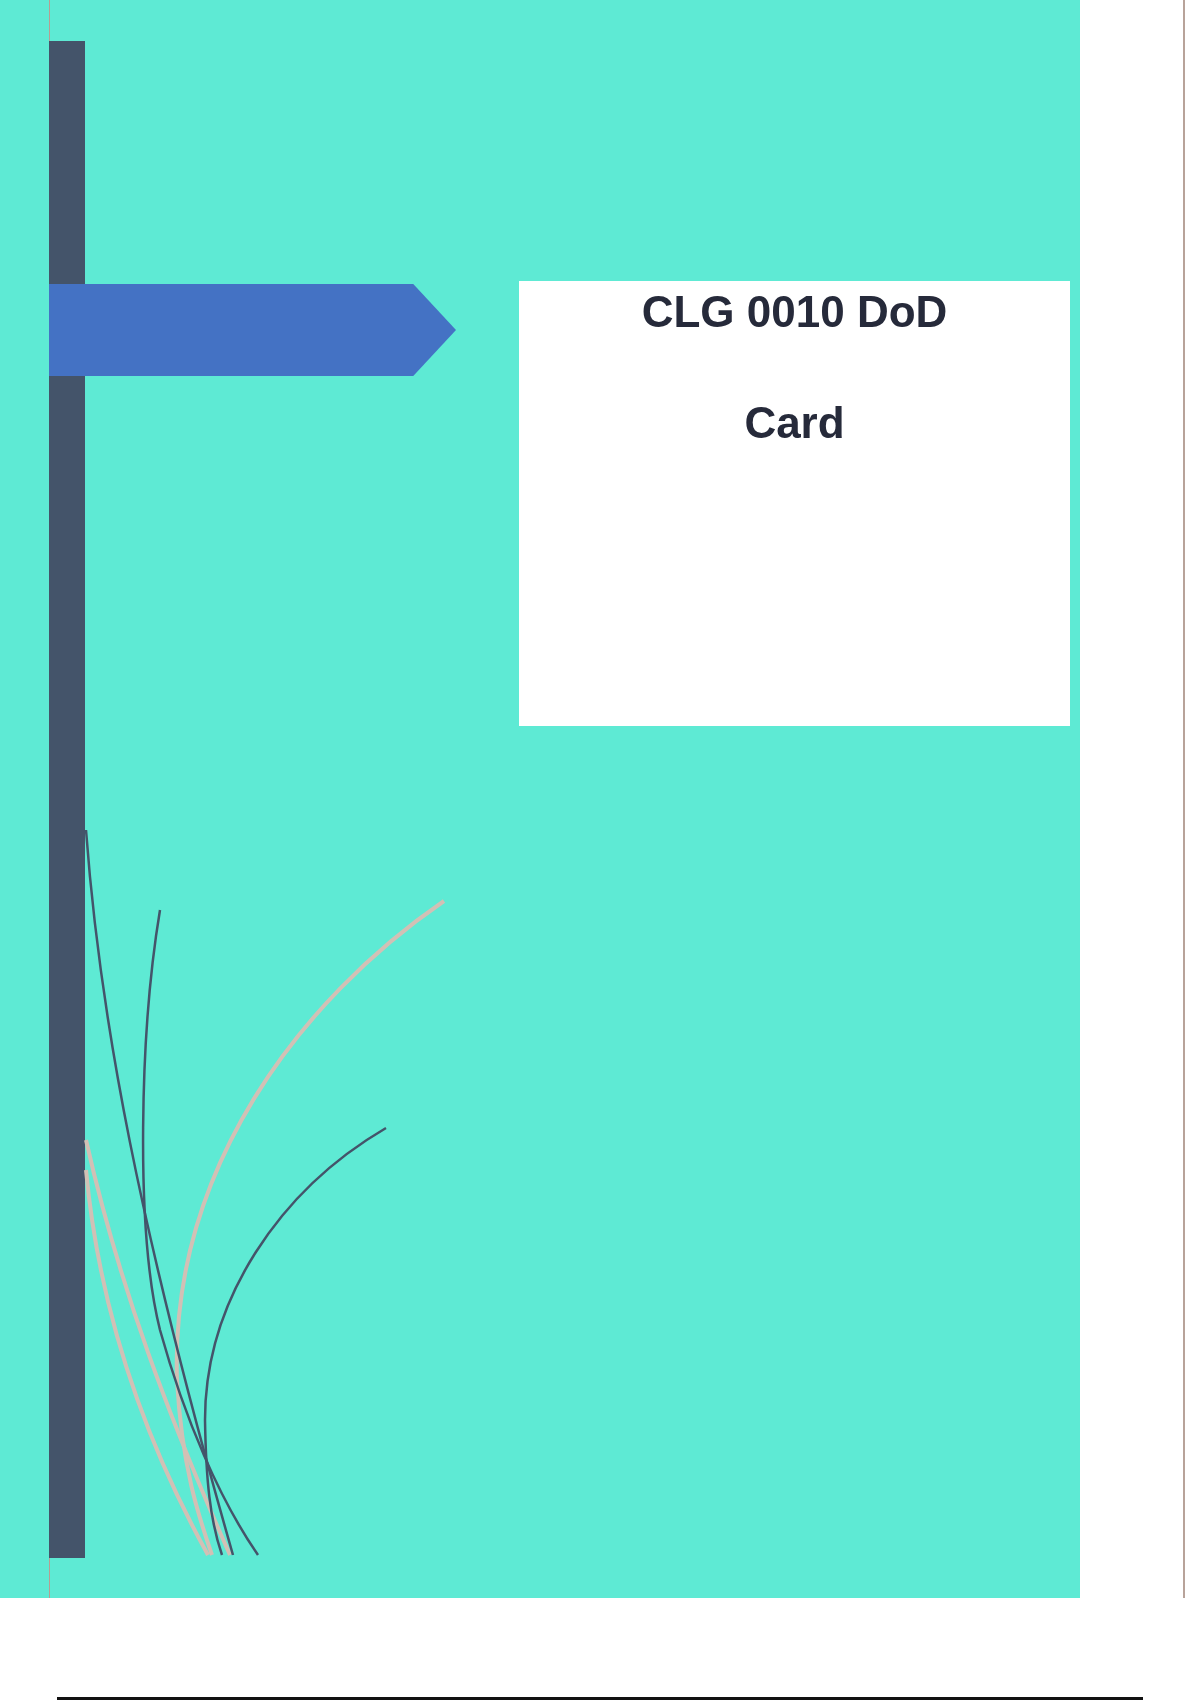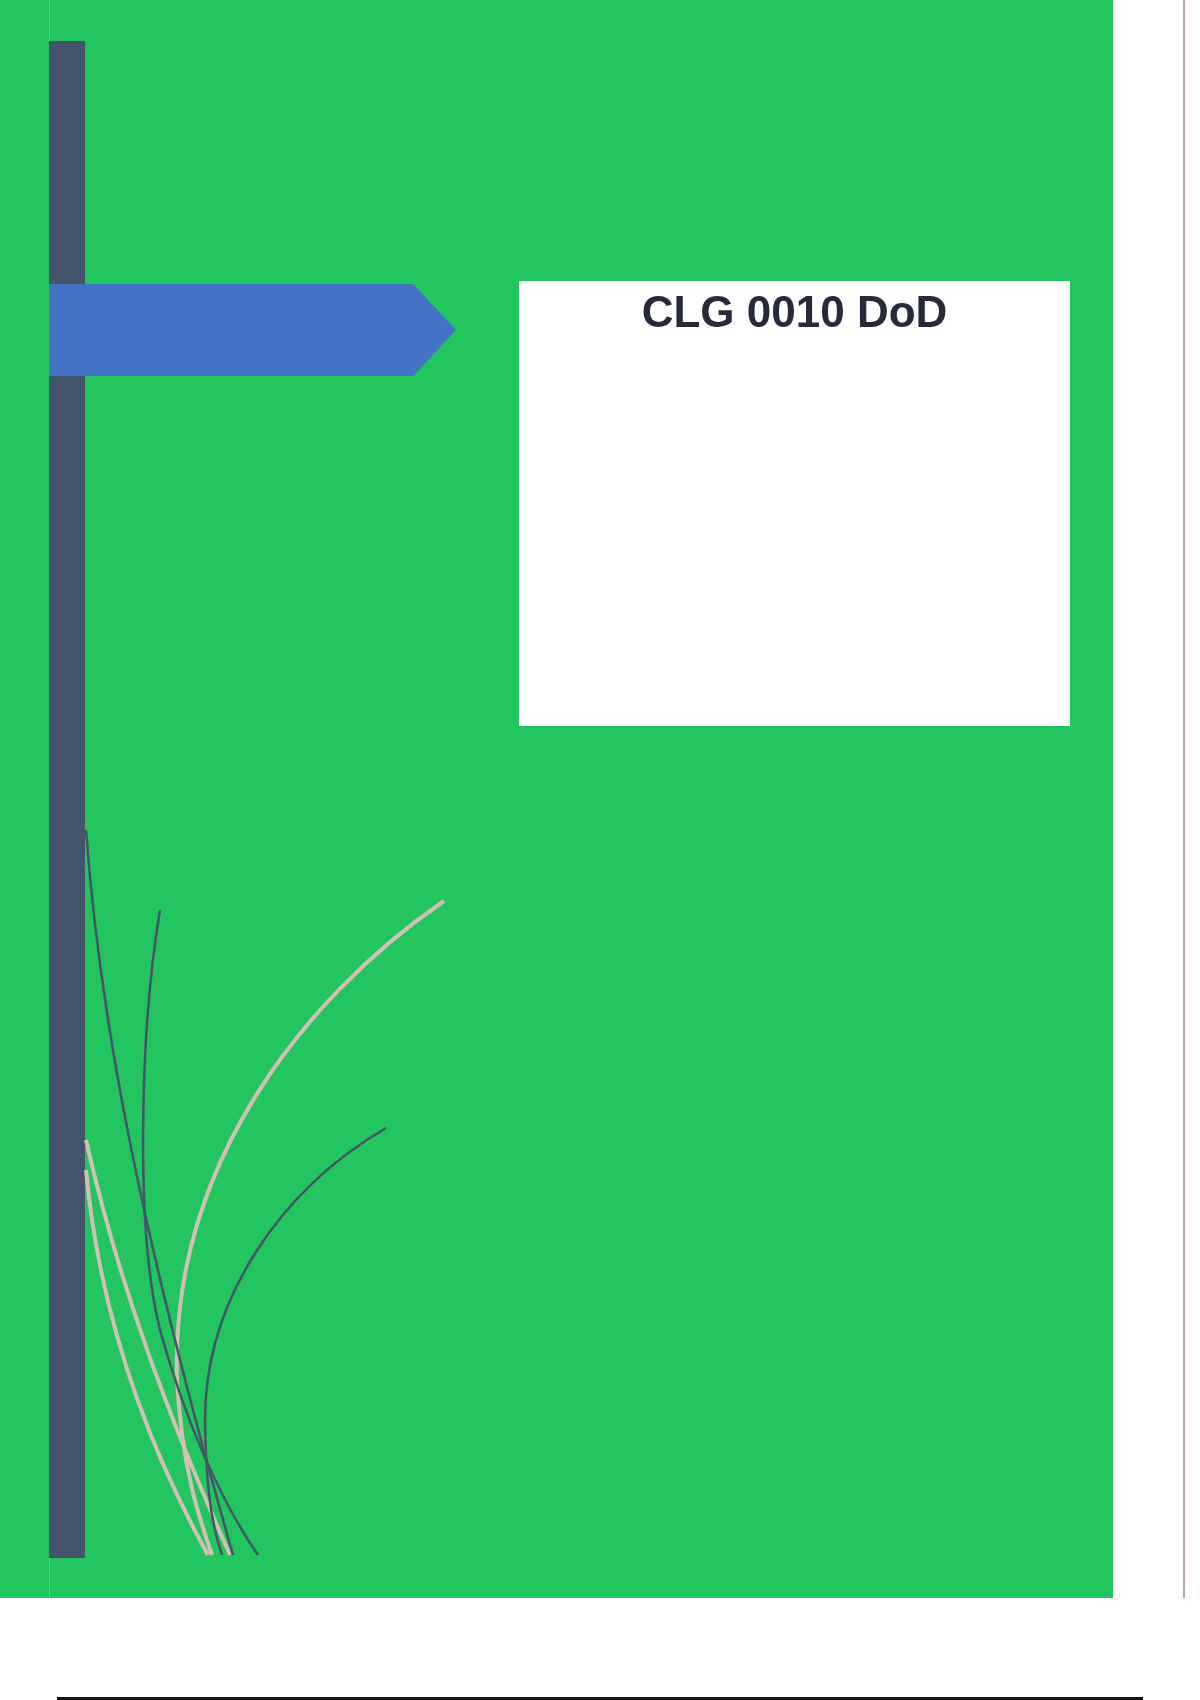--- a/index.html
+++ b/index.html
@@ -10,22 +10,21 @@
       background: #ffffff;
       overflow: hidden;
       font-family: "Liberation Sans", sans-serif;
     }
     .page {
       position: absolute;
       left: 0;
       top: 0;
       width: 1080px;
       height: 1598px;
-      background: #22c55e;
-      padding-left: 33px;
+      background: #5eead4;
     }
     .margin-line-left {
       position: absolute;
       left: 49px;
       top: 0;
       width: 1px;
       height: 1598px;
       background: #b89d92;
     }
     .margin-line-right {
@@ -113,16 +112,17 @@
 
     <path d="M86 830 C 100 1020, 140 1230, 233 1555" fill="none" stroke="#44546a" stroke-width="2.5"></path>
     <path d="M160 910 C 140 1030, 135 1230, 160 1330 C 185 1420, 220 1500, 258 1555" fill="none" stroke="#44546a" stroke-width="2.5"></path>
     <path d="M386 1128 C 280 1190, 205 1300, 205 1420 C 206 1480, 210 1520, 222 1555" fill="none" stroke="#44546a" stroke-width="2.5"></path>
   </svg>
 
   <div class="arrow-banner"></div>
 
   <div class="title-box">
     <div class="title-line">CLG 0010 DoD</div>
+    <div class="title-line">Card</div>
   </div>
 </div>
 
 <div class="footer-rule"></div>
 
 </body></html>

